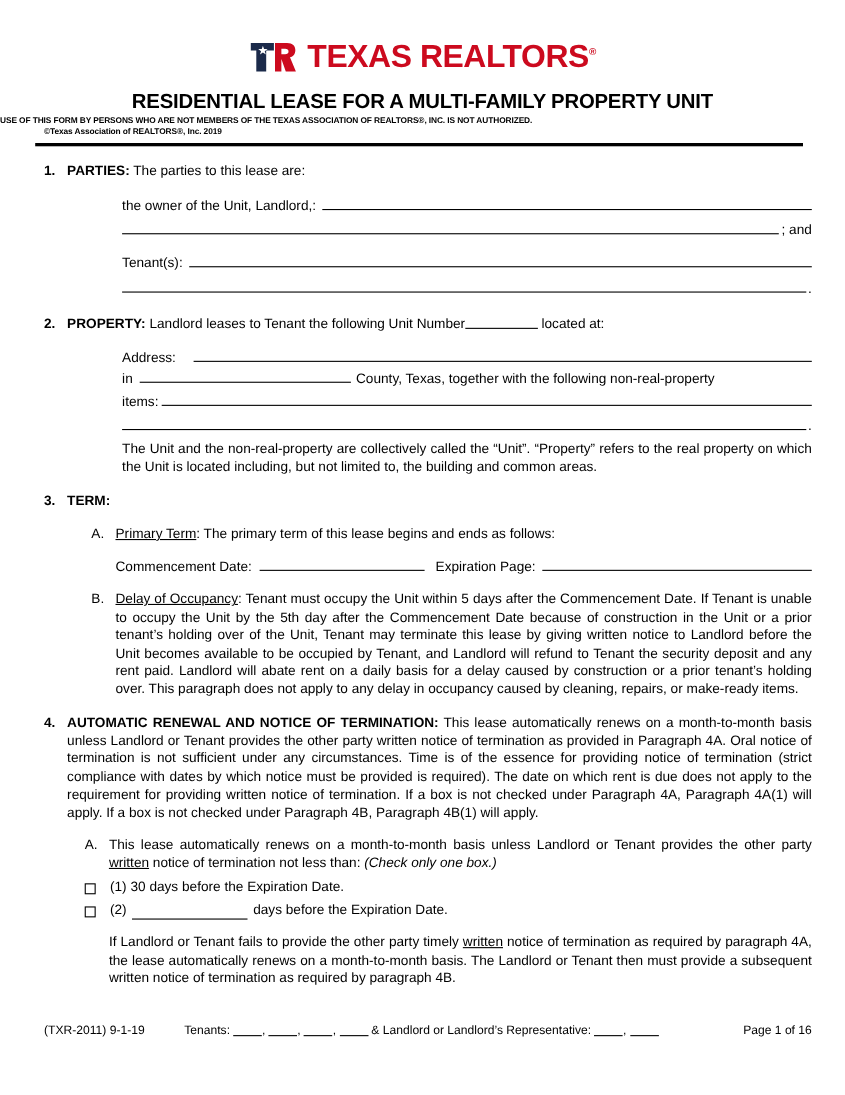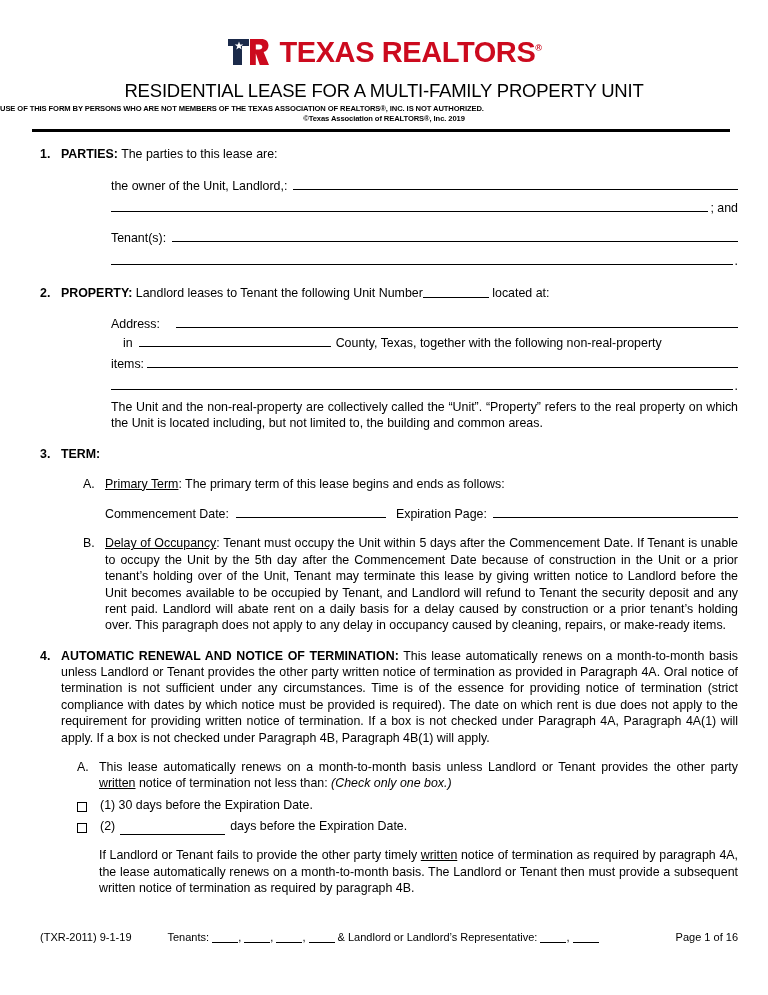--- a/index.html
+++ b/index.html
@@ -51,37 +51,38 @@
   }
   .logo-word .reg {
     font-size: 9px;
     vertical-align: super;
     font-weight: bold;
   }
 
   .doc-title {
     text-align: center;
     font-size: 18.5px;
-    font-weight: normal;
+    font-weight: bold;
     letter-spacing: -0.2px;
     margin-top: 7px;
     line-height: 1.1;
   }
   .doc-sub1 {
     font-size: 7.6px;
     font-weight: bold;
     margin-top: 3px;
     letter-spacing: -0.1px;
   }
   .doc-sub2 {
-    text-align: center;
+    text-align: left;
     font-size: 7.6px;
     font-weight: bold;
     margin-top: 1px;
     letter-spacing: -0.1px;
+    margin-left: 40px;
   }
   .hr-thick {
     margin: 6px 38px 0 32px;
     border: 0;
     border-top: 3px solid #000;
     height: 0;
   }
 
   
   .content {
@@ -249,21 +250,21 @@
           <span class="sec-head">PROPERTY:</span>
           <span>Landlord leases to Tenant the following Unit Number</span><span class="fill" style="width:66px;"></span>
           <span>located at:</span>
         </div>
 
         <div class="indent" style="margin-top:13px;">
           <div class="row">
             <span class="lbl">Address:</span>
             <span class="grow" style="margin-left:16px;"></span>
           </div>
-          <div class="row" style="margin-top:3px;margin-left:12px;">
+          <div class="row" style="margin-top:3px;">
             <span class="lbl">in</span>
             <span class="fill" style="width:192px; margin-left:6px;"></span>
             <span class="tail" style="padding-left:5px;">County, Texas, together with the following non-real-property</span>
           </div>
           <div class="row" style="margin-top:3px;">
             <span class="lbl">items:</span>
             <span class="grow" style="margin-left:3px;"></span>
           </div>
           <div class="row" style="margin-top:5px;">
             <span class="grow" style="margin-left:0;"></span>

